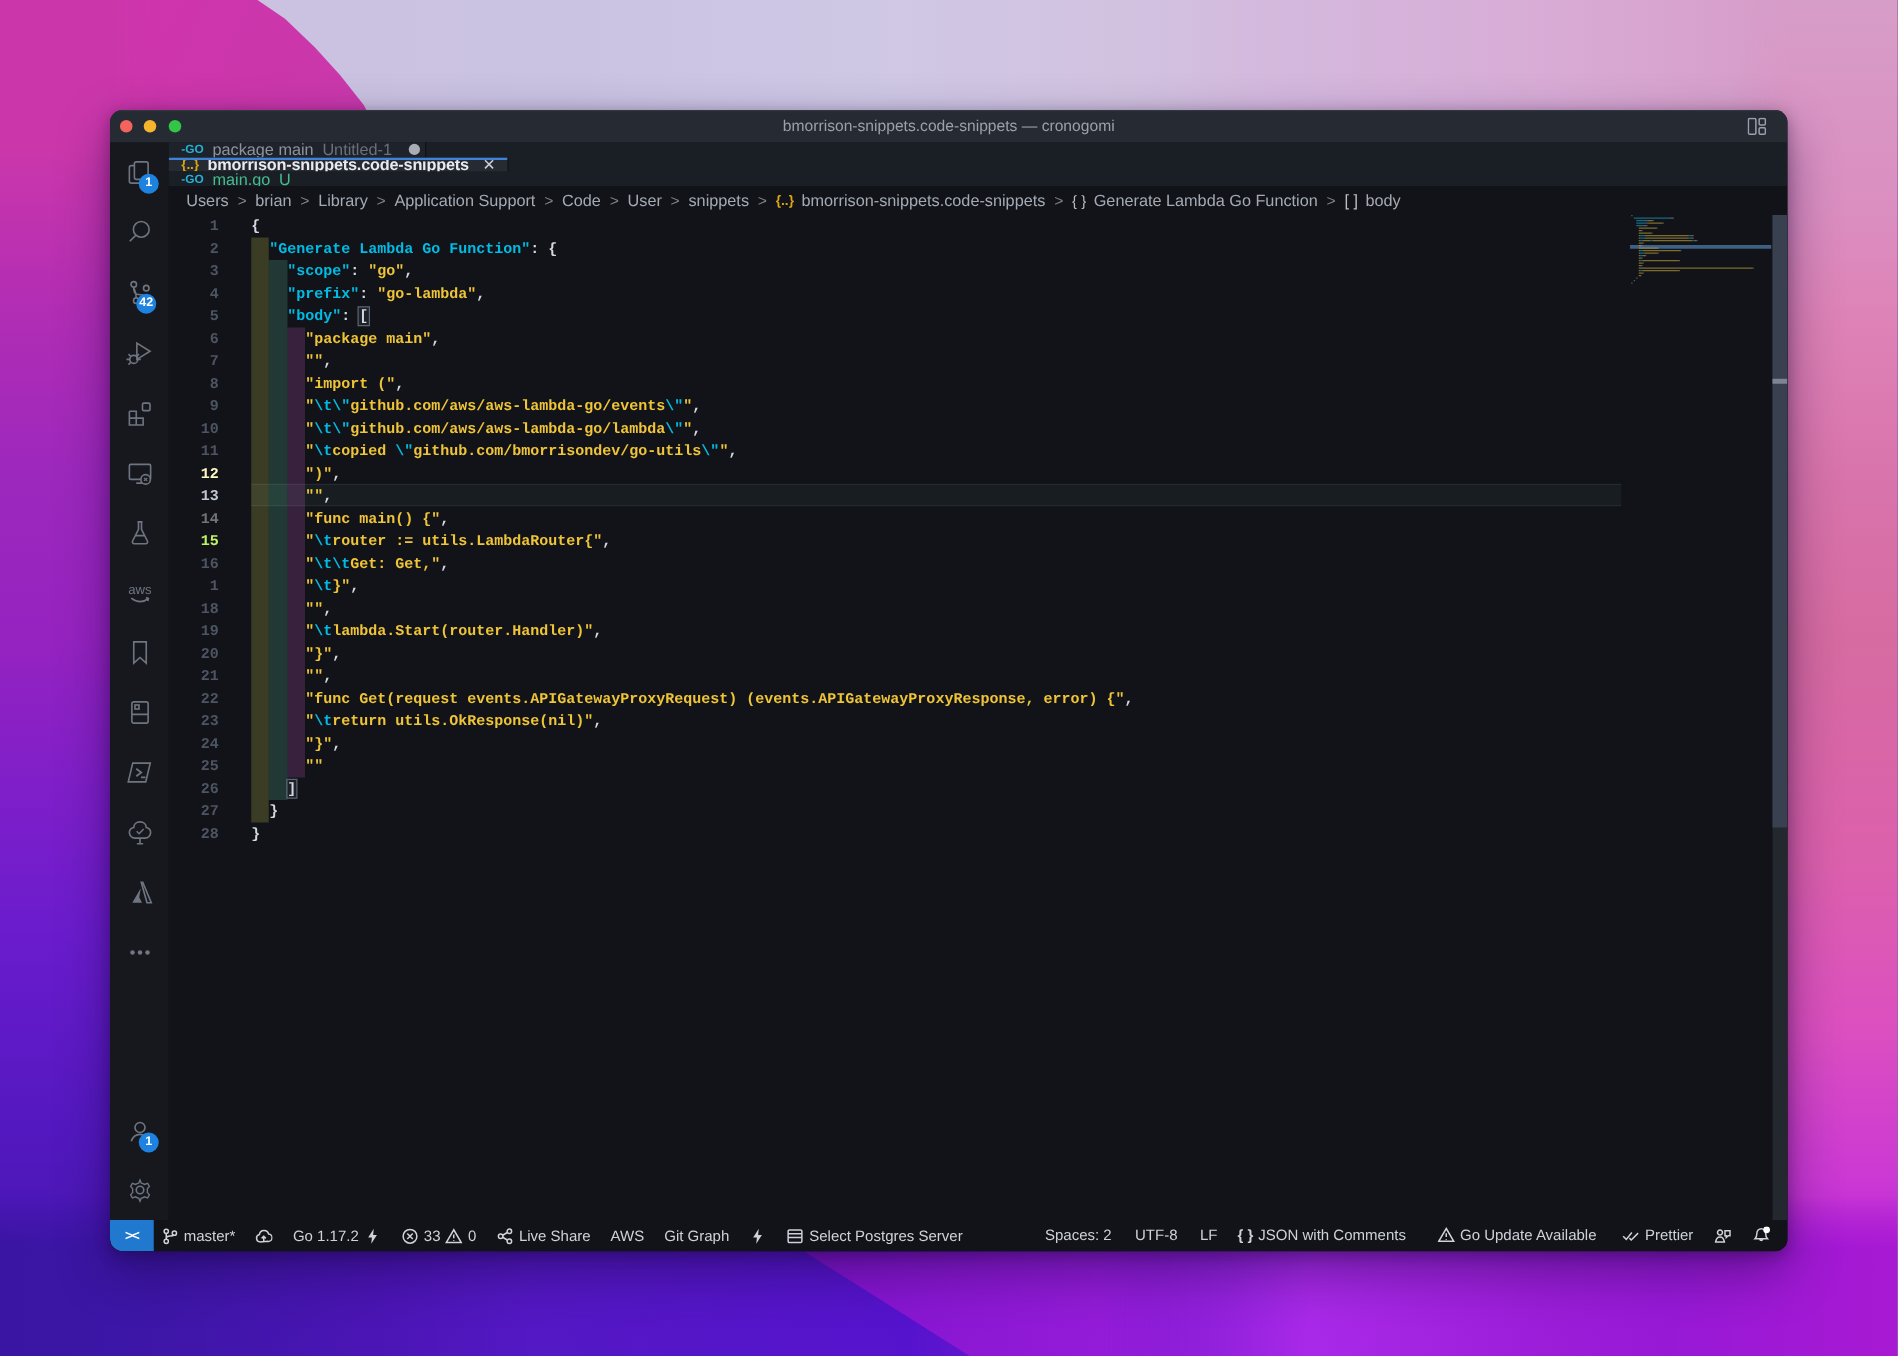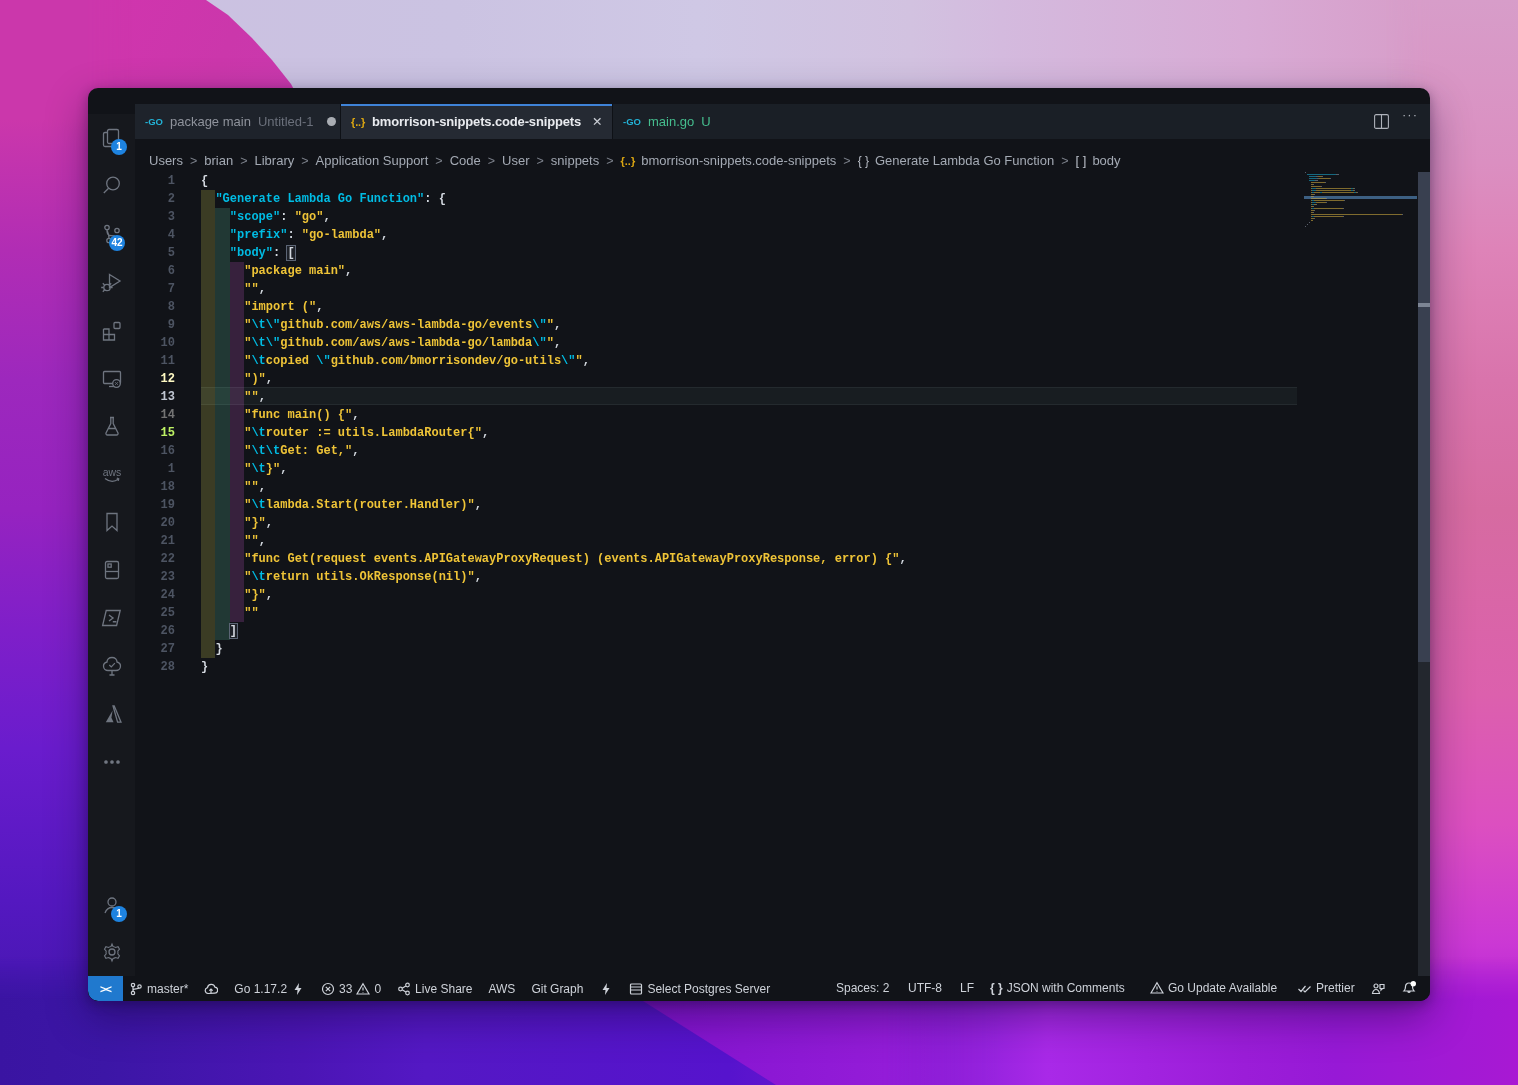--- a/index.html
+++ b/index.html
@@ -41,21 +41,21 @@
   .tl.r { left:8px; background:#f4635c; }
   .tl.y { left:27px; background:#f6b42e; }
   .tl.g { left:47px; background:#32c546; }
   .titletext { position:absolute; top:6px; left:0; right:0; text-align:center; color:#9ba0a9; font-size:12.5px; }
   .layouticon { position:absolute; right:17px; top:6px; }
   .activitybar { position:absolute; left:0; top:26px; bottom:25px; width:47px; background:#16181d; }
   .ab { position:absolute; left:0; width:47px; height:47px; display:flex; align-items:center; justify-content:center; }
   .ab svg { stroke:#6f7580; fill:none; stroke-width:1.3; }
   .badge { position:absolute; min-width:16px; height:16px; background:#1e83e0; border-radius:9px; color:#fff;
     font-size:10px; line-height:16px; text-align:center; padding:0 2px; font-weight:bold; }
-  .tabbar { position:absolute; left:47px; top:16px; right:0; height:35px; background:#1a1f26; display:flex; }
+  .tabbar { position:absolute; left:47px; top:26px; right:0; height:35px; background:#1a1f26; display:flex;flex-direction:column; }
   .tab { height:35px; display:flex; align-items:center; padding:0 10px; font-size:13px; color:#8f939c; position:relative; white-space:nowrap; overflow:hidden; }
   .tab .ticon { margin-right:7px; flex:none; }
   .tab1 { width:206px; background:#1e232b; border-right:1px solid #0e1116; }
   .tab2 { width:272px; background:#252a33; border-right:1px solid #0e1116; color:#e9ebef; font-weight:bold; letter-spacing:-0.15px; }
   .tab2::before { content:""; position:absolute; left:0; top:0; right:0; height:2px; background:#3f83d8; }
   .tab3 { width:97px; background:#1a1f26; color:#45bd8e; }
   .tabrest { flex:1; background:#1a1f26; position:relative; }
   .goicon { color:#23b2d6; font-weight:bold; font-size:9.5px; font-family:"Liberation Sans",sans-serif; }
   .jsonicon { color:#dba612; font-weight:bold; font-size:11px; }
   .dim { color:#6b707b; margin-left:7px; }
@@ -94,20 +94,31 @@
 </head>
 <body>
 <div class="wall"></div>
 <div class="wg wg-top"></div>
 <div class="wg wg-tlblob"></div>
 <div class="wg wg-left"></div>
 <div class="wg wg-right"></div>
 <div class="wg wg-bottom"></div>
 <div class="wg wg-diag"></div>
 <div class="window">
+  <div class="titlebar">
+    <div class="tl r"></div>
+      <div class="tl y"></div>
+      <div class="tl g"></div>
+    <div class="titletext">bmorrison-snippets.code-snippets — cronogomi</div>
+    <div class="layouticon"><svg width="15" height="14" viewBox="0 0 15 14" fill="none" stroke="#99a1ad" stroke-width="1.2">
+          <rect x="0.7" y="0.7" width="6" height="12.6" rx="1"></rect>
+          <rect x="9.3" y="0.7" width="5" height="5.2" rx="1"></rect>
+          <rect x="9.3" y="8.1" width="5" height="5.2" rx="1"></rect>
+        </svg></div>
+  </div>
 
   <div class="activitybar" id="abar">
       <div class="ab" style="top:0px">
         <svg width="24" height="24" viewBox="0 0 24 24">
           <rect x="7.5" y="3.5" width="11" height="14" rx="1.5"></rect>
           <path d="M7.5 6.5 H5 a1.5 1.5 0 0 0 -1.5 1.5 v11 a1.5 1.5 0 0 0 1.5 1.5 h8 a1.5 1.5 0 0 0 1.5 -1.5 v-1.5"></path>
         </svg>
         <div class="badge" style="left:23px;top:25px">1</div>
       </div>
       <div class="ab" style="top:48px">

